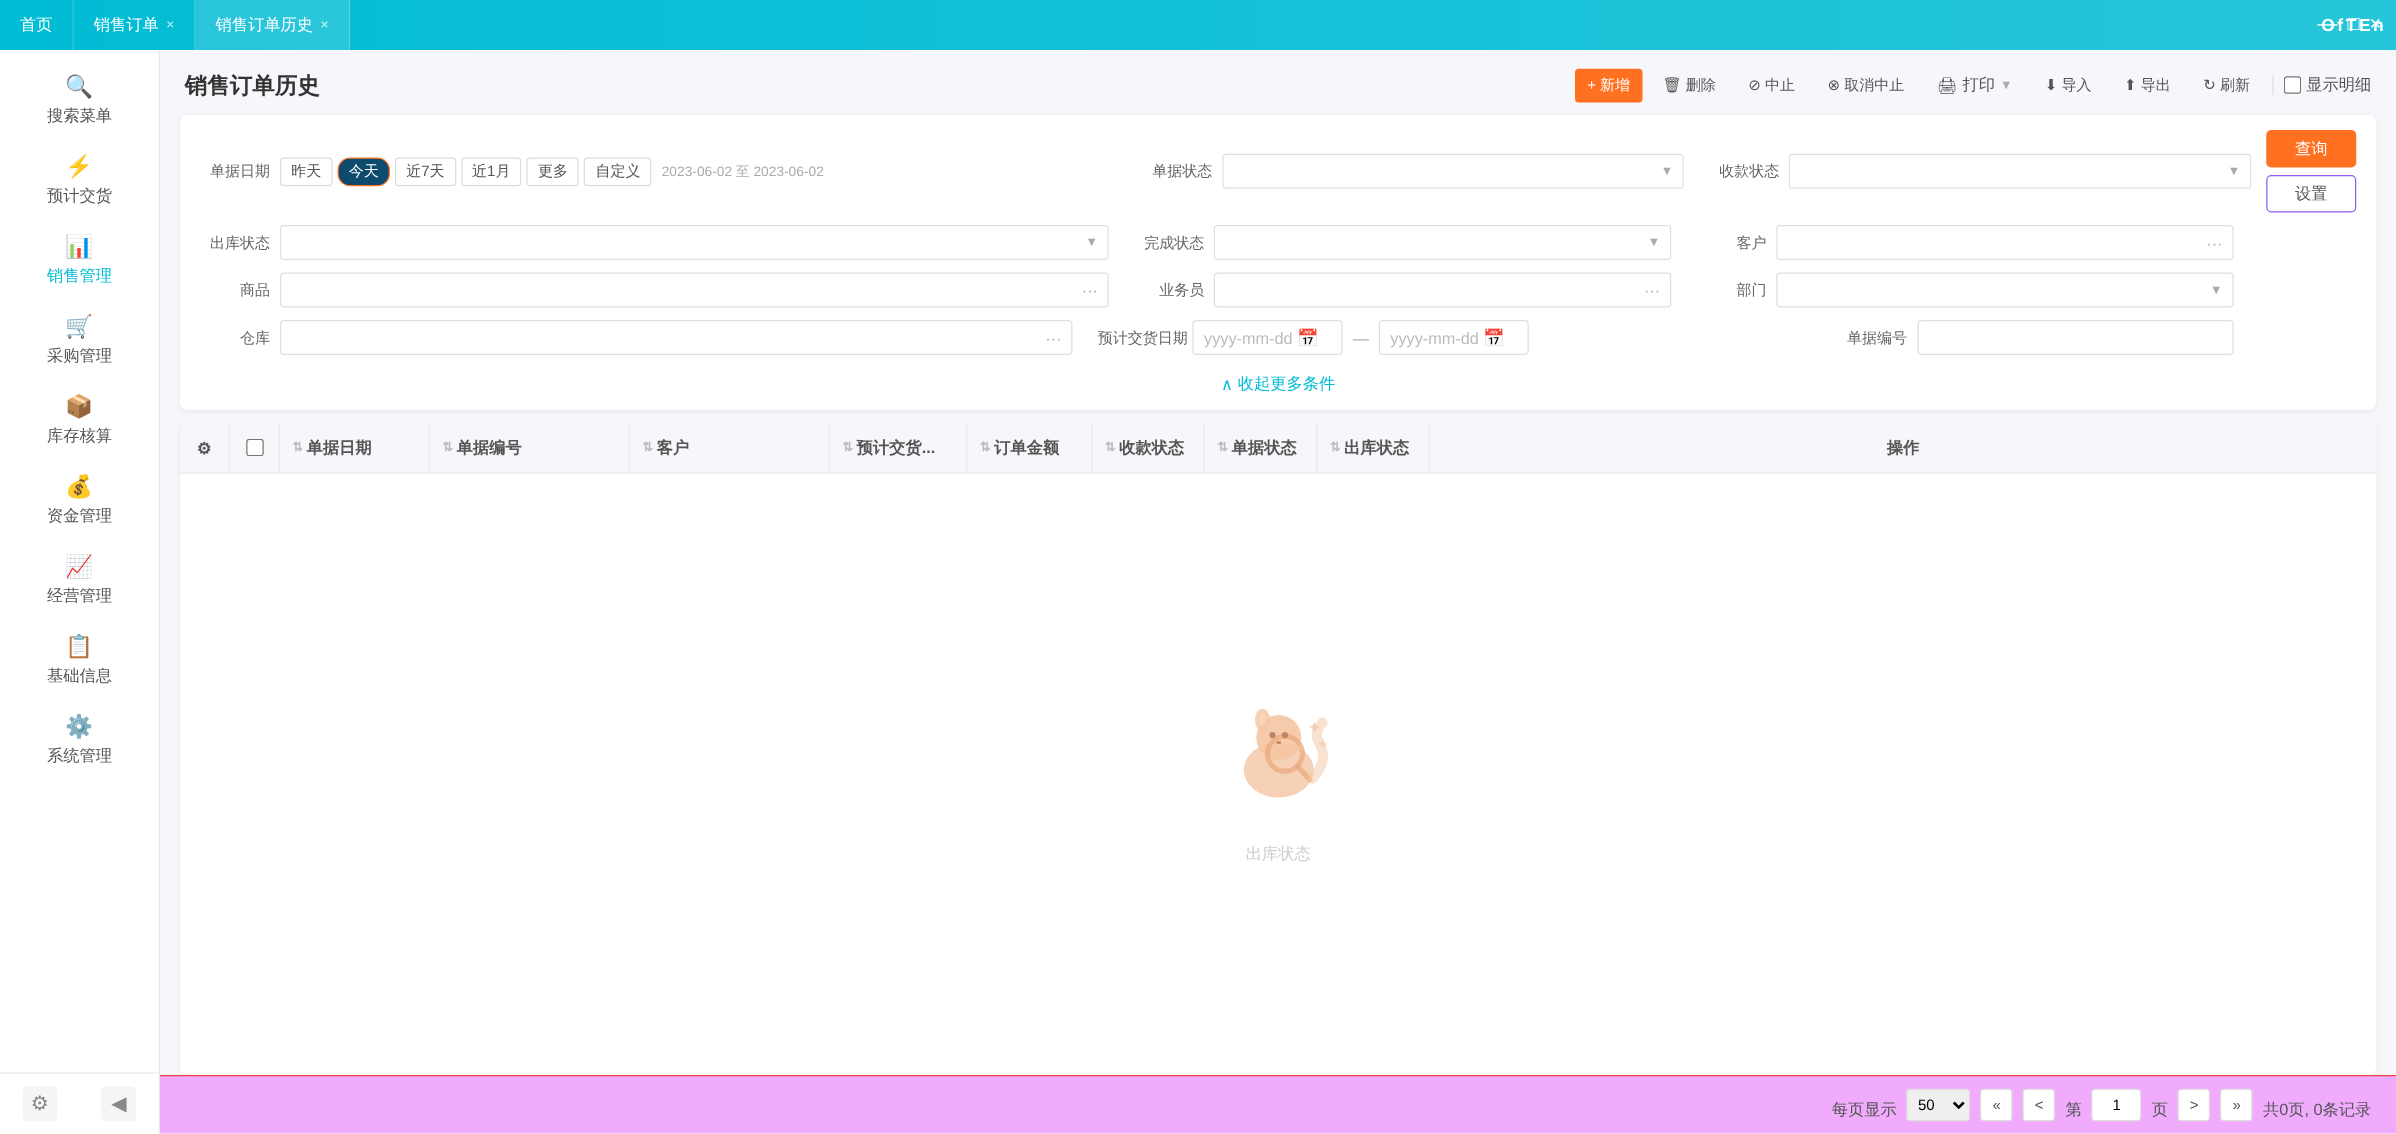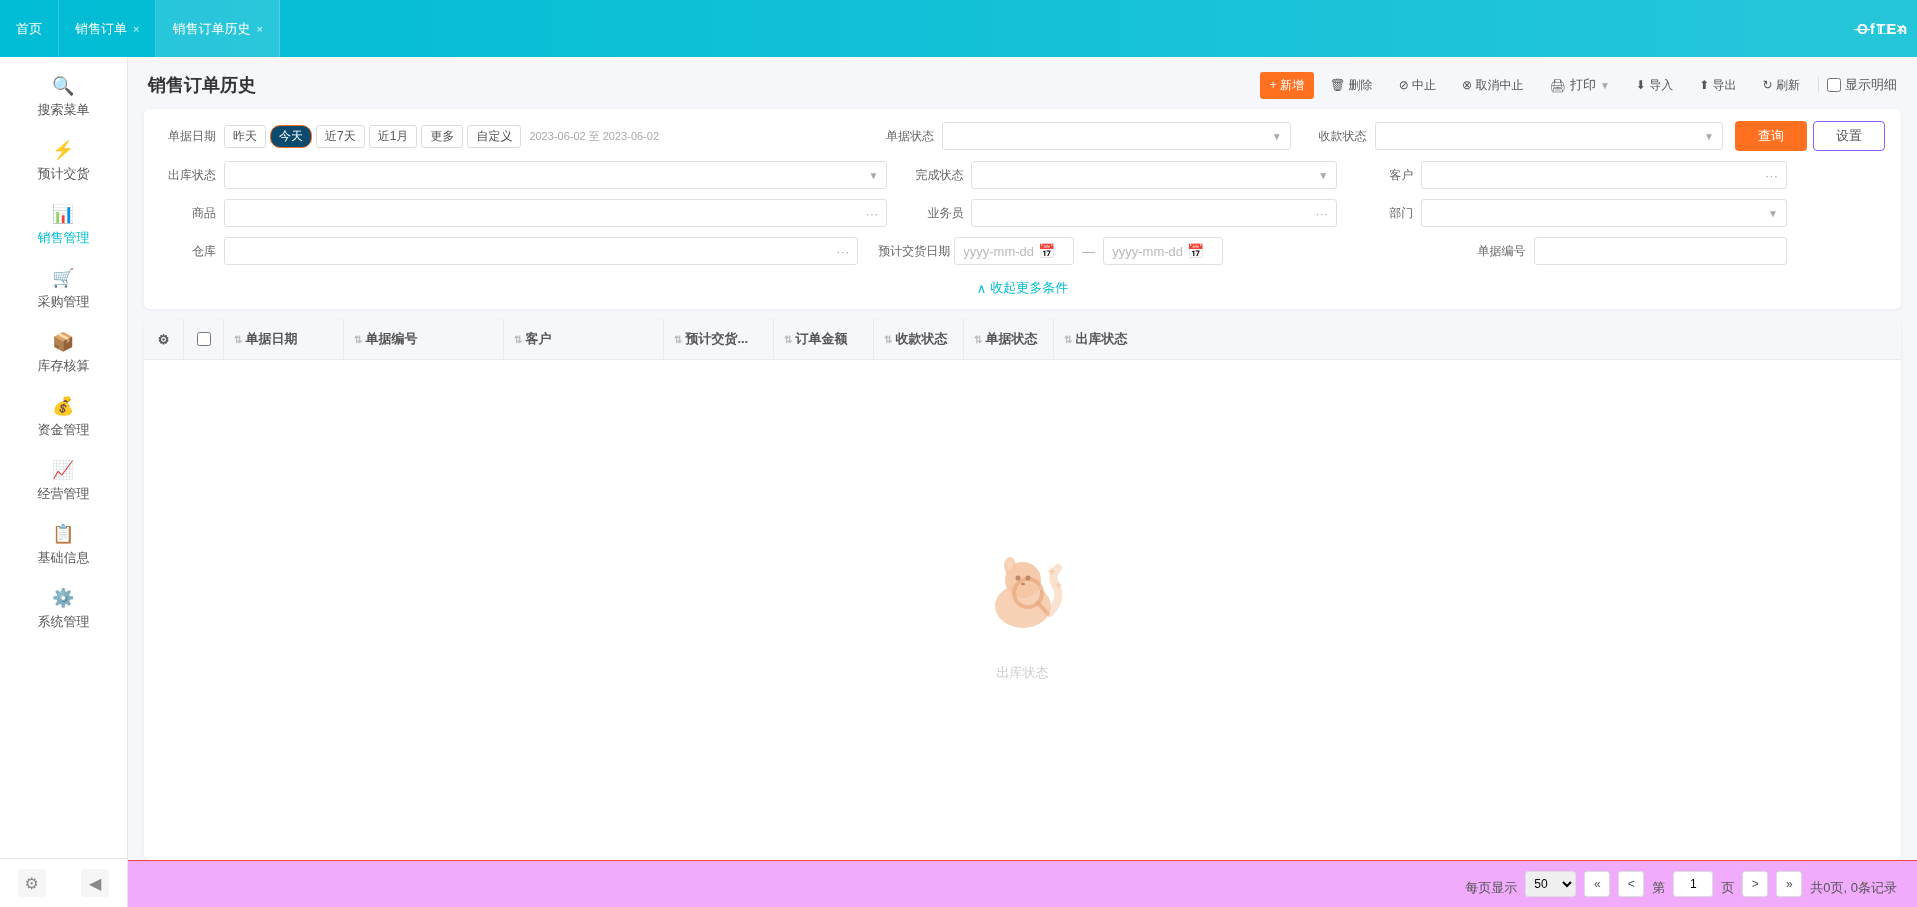--- a/index.html
+++ b/index.html
@@ -1,20 +1,20 @@
 <!DOCTYPE html>
 <html><head>
   <meta charset="utf-8">
   <style>
     * { box-sizing: border-box; margin: 0; padding: 0; font-family: 'Microsoft YaHei', Arial, sans-serif; font-size: 13px; }
     body { display: flex; flex-direction: column; height: 907px; width: 1917px; overflow: hidden; background: #f5f5f5; }
 
     
     .top-bar {
-      height: 57px;
+      height: 40px;
       background: linear-gradient(90deg, #00bcd4 0%, #26c6da 100%);
       display: flex;
       align-items: center;
       padding: 0 0 0 0;
       flex-shrink: 0;
       position: relative;
     }
     .top-bar-tabs {
       display: flex;
       align-items: stretch;
@@ -308,21 +308,21 @@
       color: #555;
       border: 1px solid #8b5cf6;
       border-radius: 4px;
       padding: 5px 18px;
       cursor: pointer;
       font-size: 13px;
       width: 72px;
     }
     .query-actions {
       display: flex;
-      flex-direction: row;
+      flex-direction: column;
       gap: 6px;
       margin-left: 12px;
     }
 
     
     .table-wrapper {
       margin: 10px 16px 0 16px;
       background: #fff;
       border-radius: 6px;
       box-shadow: 0 1px 4px rgba(0,0,0,0.06);
@@ -672,20 +672,23 @@
           <span class="sort-icon">⇅</span>
           <span>收款状态</span>
         </div>
         <div class="th th-order">
           <span class="sort-icon">⇅</span>
           <span>单据状态</span>
         </div>
         <div class="th th-warehouse">
           <span class="sort-icon">⇅</span>
           <span>出库状态</span>
+        </div>
+        <div class="th th-ops">
+          <span>操作</span>
         </div>
       </div>
 
       <div class="table-empty">
 
         <svg width="110" height="110" viewBox="0 0 110 110">
 
           <ellipse cx="55" cy="68" rx="28" ry="22" fill="#f5c5a3" opacity="0.8"></ellipse>
 
           <circle cx="55" cy="42" r="18" fill="#f5c5a3" opacity="0.9"></circle>

